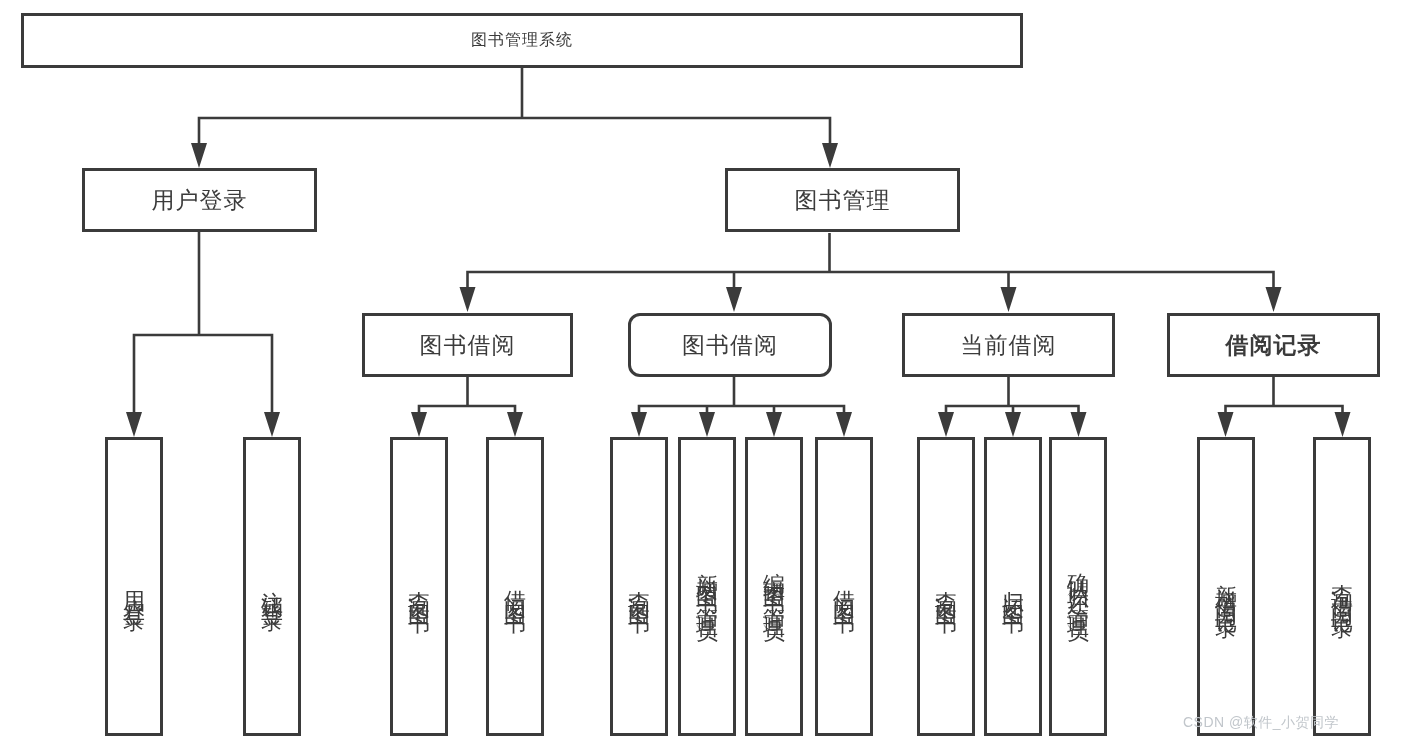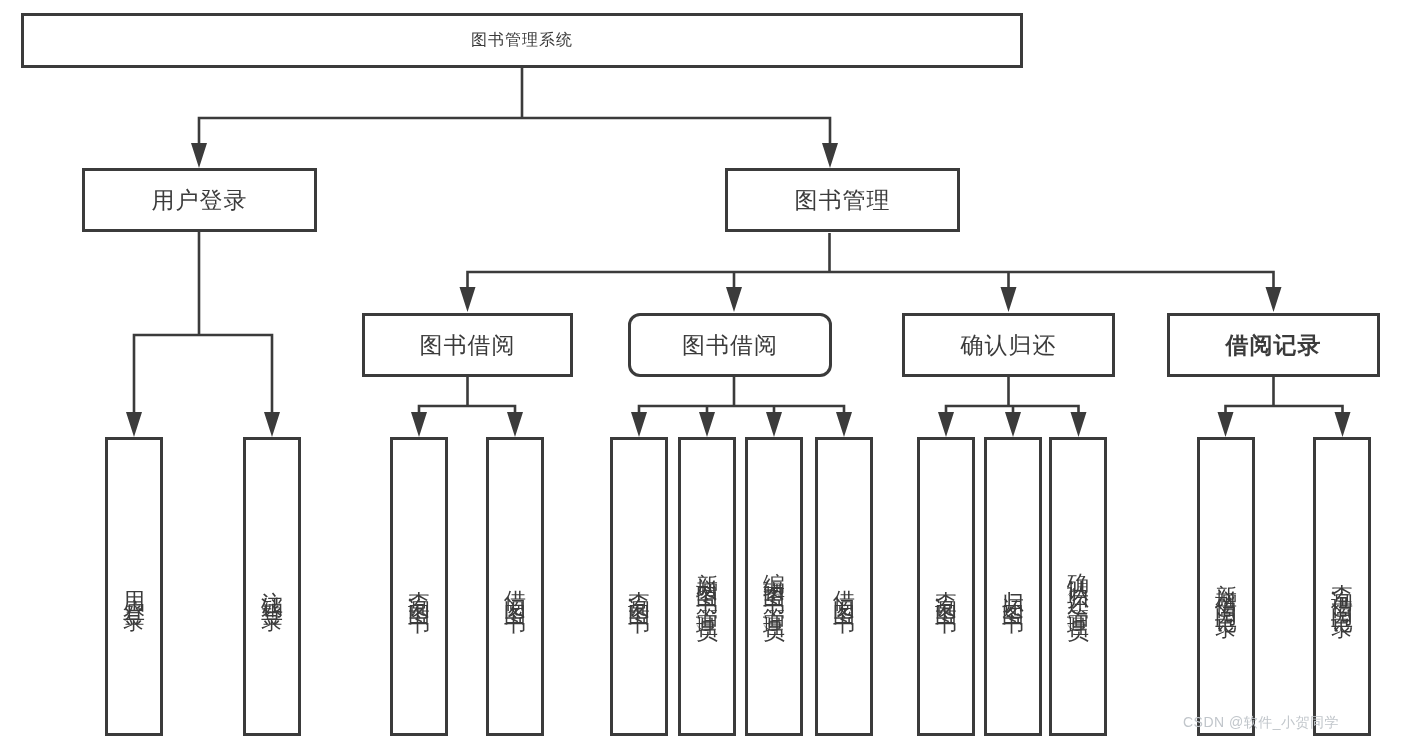--- a/index.html
+++ b/index.html
@@ -97,21 +97,21 @@
     <span>图书管理</span>
   </div>
 
   <div class="box hbox" style="left:362px;top:313px;width:211px;">
     <span>图书借阅</span>
   </div>
   <div class="box hbox" style="left:628px;top:313px;width:204px;border-radius:12px;">
     <span>图书借阅</span>
   </div>
   <div class="box hbox" style="left:902px;top:313px;width:213px;">
-    <span>确认归还</span>
+    <span>当前借阅</span>
   </div>
   <div class="box hbox" style="left:1167px;top:313px;width:213px;font-weight:bold;">
     <span>借阅记录</span>
   </div>
 
   <div class="box vbox" style="left:105px;">
     <span class="vtext">用户登录</span>
   </div>
   <div class="box vbox" style="left:243px;">
     <span class="vtext">注销登录</span>

